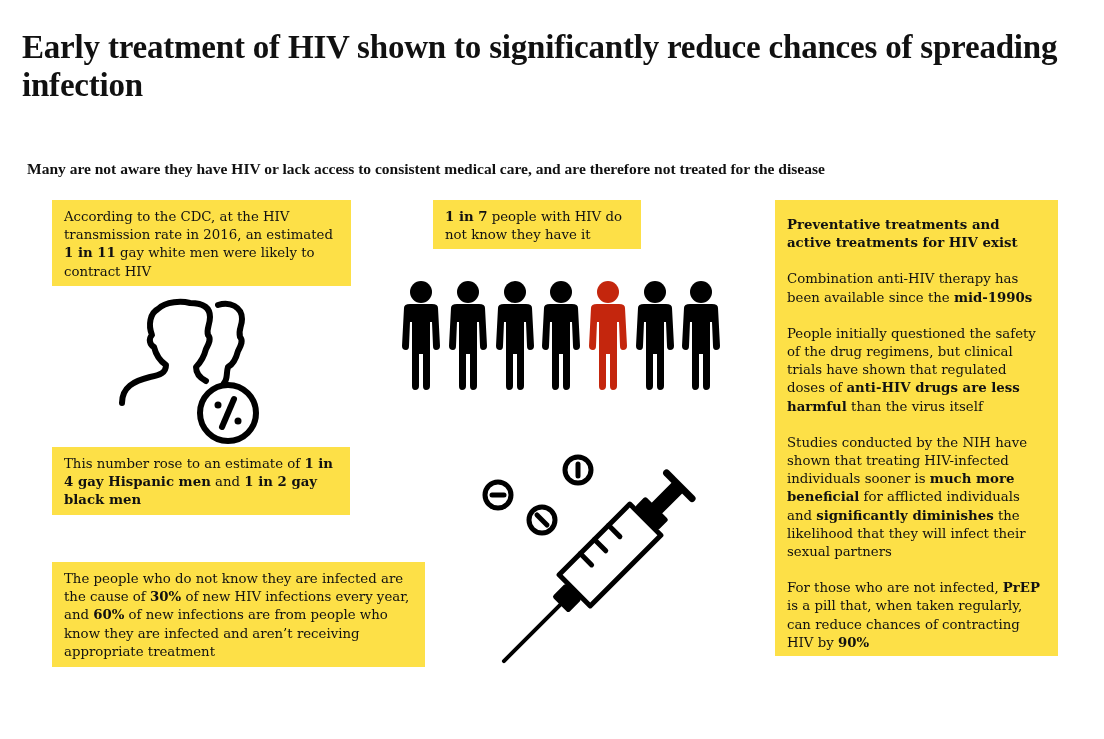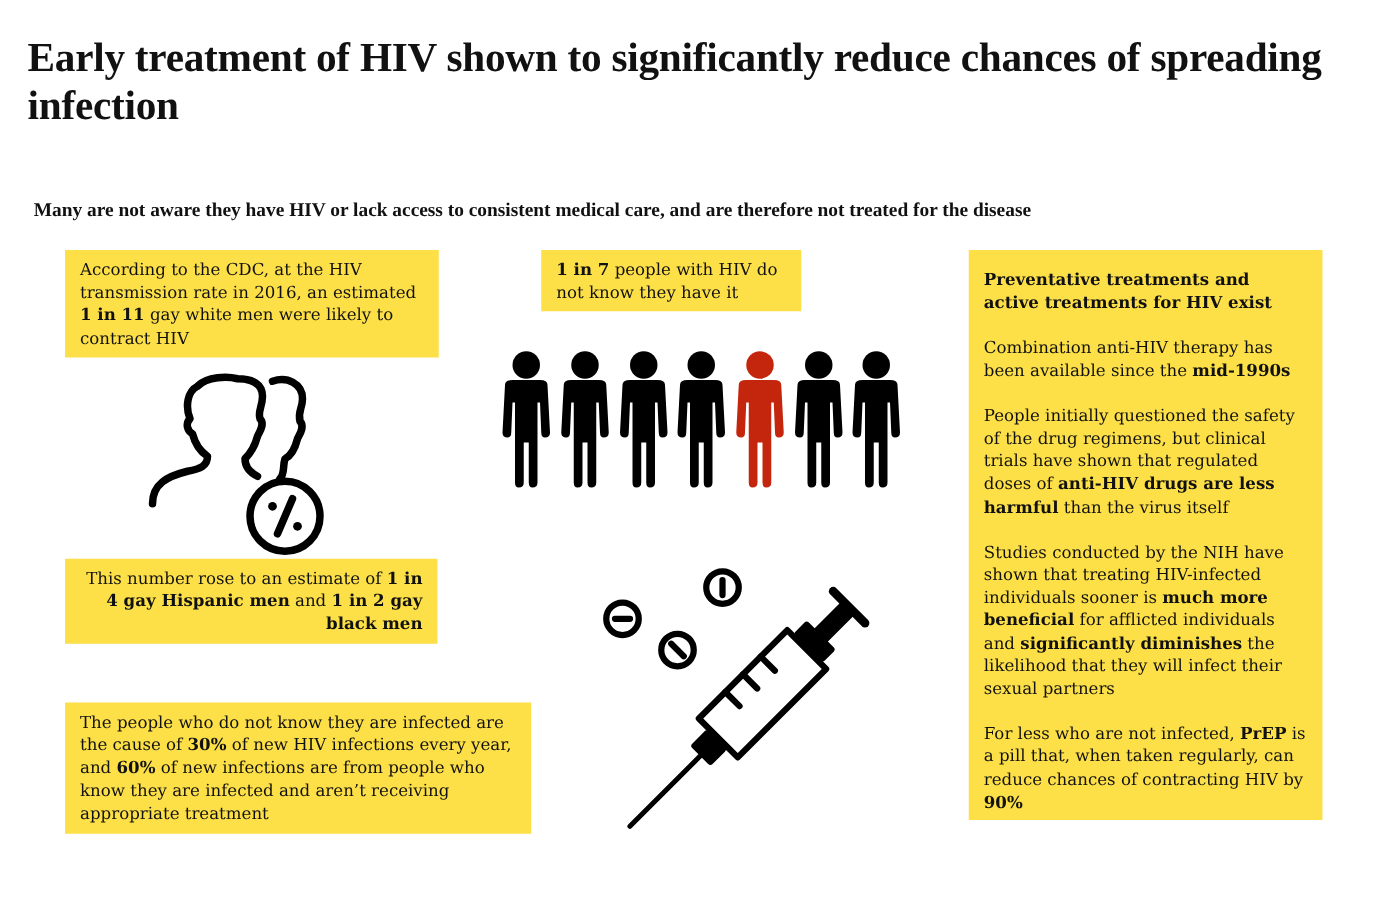--- a/index.html
+++ b/index.html
@@ -11,21 +11,21 @@
   .subtitle { position: absolute; left: 18px; top: 151px;
               font-family: "Liberation Serif", "DejaVu Serif", serif;
               font-weight: bold; font-size: 15.5px; margin: 9px; }
   .box { position: absolute; background: #fde047; box-sizing: border-box;
          padding: 8px 12px; font-size: 13.3px; line-height: 18.2px; }
   .box b { font-weight: bold; }
   .box p { margin: 0 0 18px 0; }
   .box p:last-child { margin-bottom: 0; }
   #box-cdc { left: 52px; top: 200px; width: 299px; height: 86px; }
   #box-seven { left: 433px; top: 200px; width: 208px; height: 49px; }
-  #box-rose { left: 52px; top: 447px; width: 298px; height: 68px; text-align: right; }
+  #box-rose { left: 52px; top: 447px; width: 298px; height: 68px; }
   #box-cause { left: 52px; top: 562px; width: 373px; height: 105px; }
   #box-right { left: 775px; top: 200px; width: 283px; height: 456px; padding-top: 16px; }
   .icon { position: absolute; }
   #icon-users { left: 110px; top: 295px; width: 160px; height: 150px; }
   #icon-people { left: 398px; top: 280px; width: 330px; height: 112px; }
   #icon-syringe { left: 480px; top: 445px; width: 235px; height: 220px; }
 </style>
 </head>
 <body>
 
@@ -96,14 +96,14 @@
     <rect x="-68" y="-9" width="14" height="18" fill="#000"></rect>
     <line x1="-68" y1="0" x2="-150" y2="0" stroke-width="4"></line>
   </g>
 </svg>
 
 <div class="box" id="box-right">
   <p><b>Preventative treatments and active treatments for HIV exist</b></p>
   <p><span>Combination anti-HIV therapy has been available since the </span><b>mid-1990s</b></p>
   <p><span>People initially questioned the safety of the drug regimens, but clinical trials have shown that regulated doses of </span><b>anti-HIV drugs are less harmful</b><span> than the virus itself</span></p>
   <p><span>Studies conducted by the NIH have shown that treating HIV-infected individuals sooner is </span><b>much more beneficial</b><span> for afflicted individuals and </span><b>significantly diminishes</b><span> the likelihood that they will infect their sexual partners</span></p>
-  <p><span>For less who are not infected, </span><b>PrEP</b><span> is a pill that, when taken regularly, can reduce chances of contracting HIV by </span><b>90%</b></p>
+  <p><span>For those who are not infected, </span><b>PrEP</b><span> is a pill that, when taken regularly, can reduce chances of contracting HIV by </span><b>90%</b></p>
 </div>
 
 </body></html>

